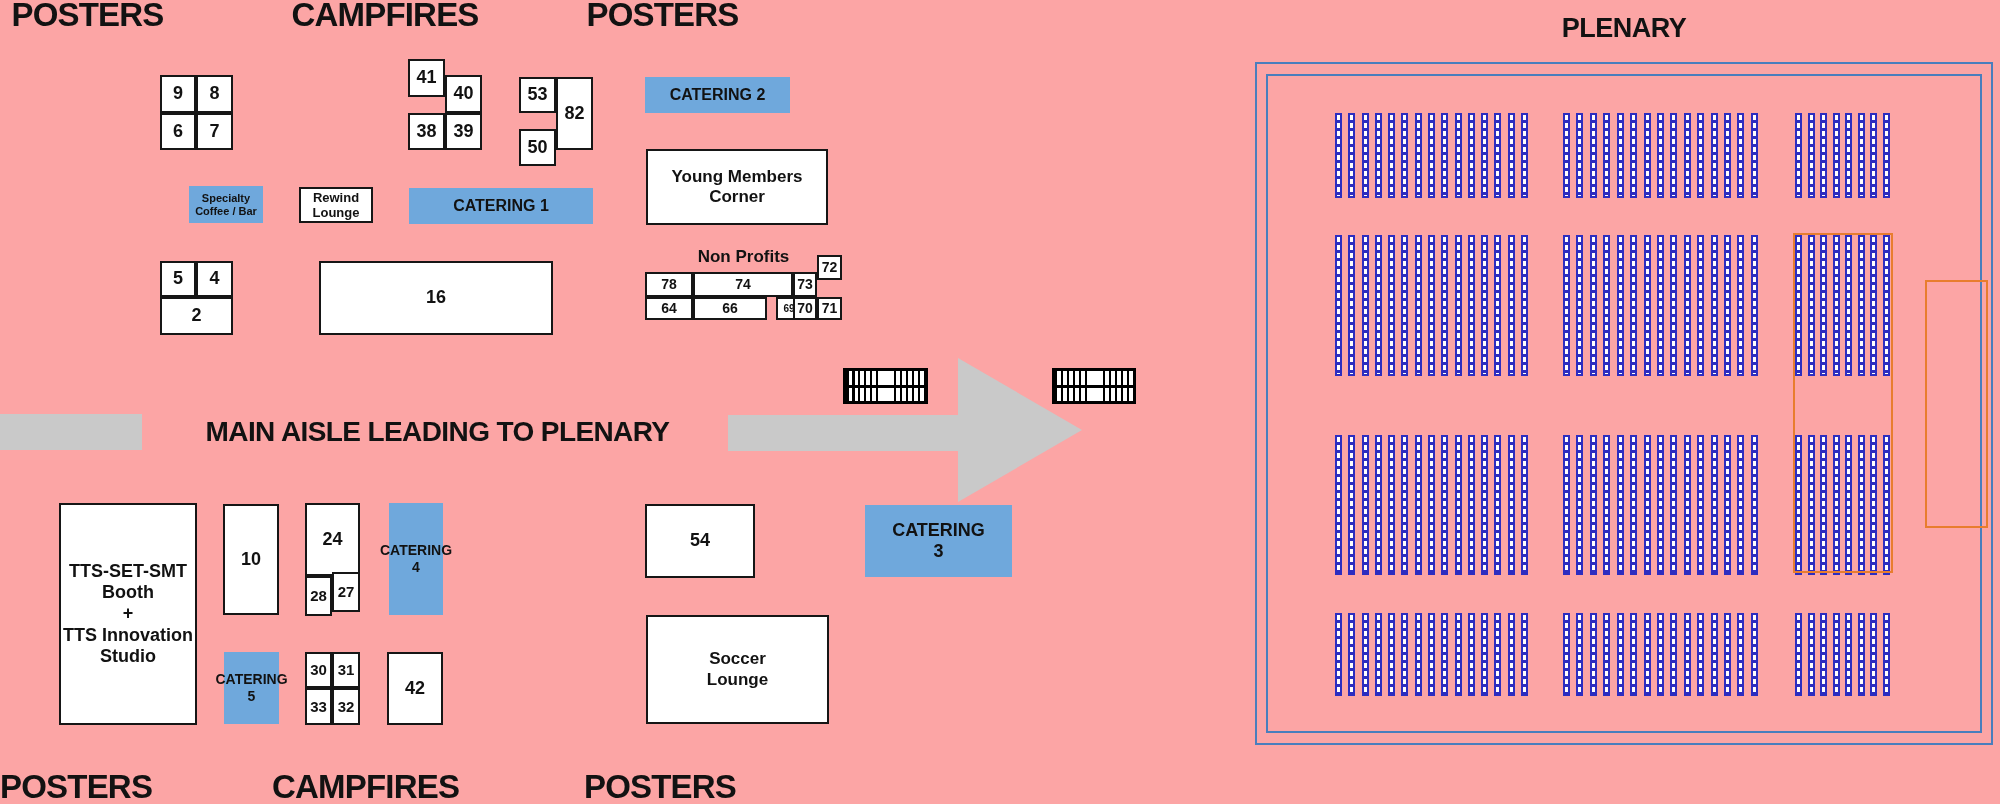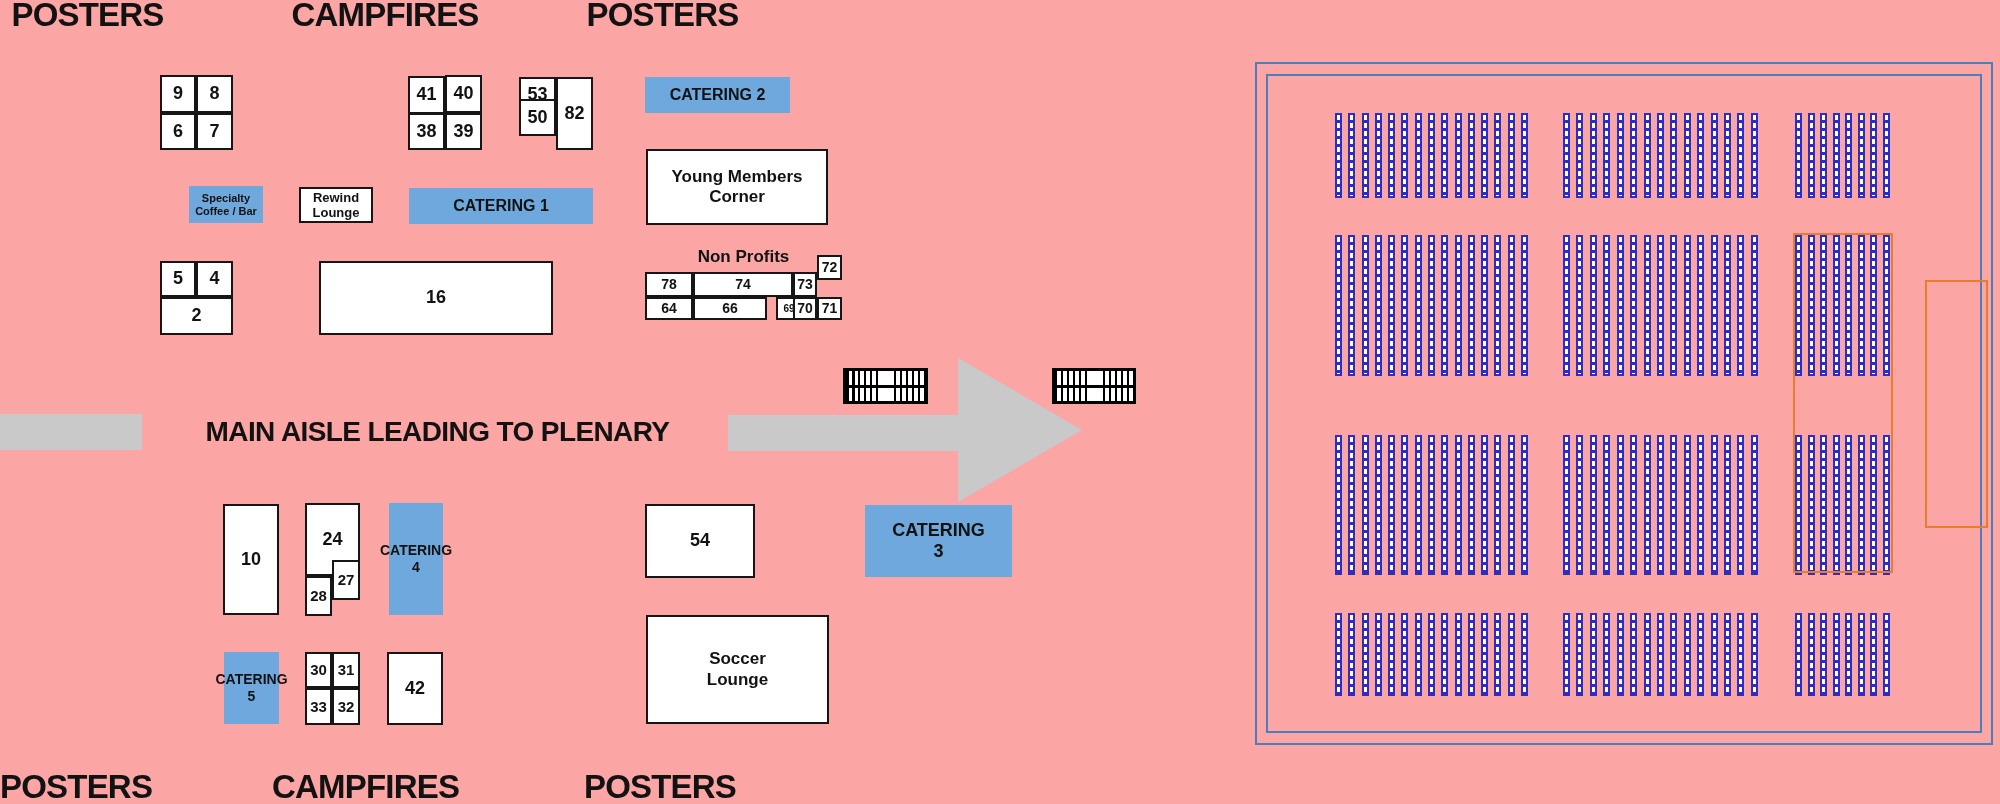--- a/index.html
+++ b/index.html
@@ -46,33 +46,34 @@
   <div class="hd" style="left:570px;top:-4px;width:185px;">POSTERS</div>
   <div class="hd" style="left:0px;top:768px;width:150px;">POSTERS</div>
   <div class="hd" style="left:272px;top:768px;width:182px;">CAMPFIRES</div>
   <div class="hd" style="left:570px;top:768px;width:180px;">POSTERS</div>
 
   <div class="aisle-bar"></div>
   <div class="aisle-label">MAIN AISLE LEADING TO PLENARY</div>
   <div class="arrow-shaft"></div>
   <div class="arrow-head"></div>
 
+  <div class="plenary-title">PLENARY</div>
   <div class="plenary-outer"></div>
   <div class="plenary-inner"></div>
 
 <div class="bx booth" style="left: 160px; top: 75px; width: 36px; height: 38px; font-size: 18px;">9</div>
     <div class="bx booth" style="left: 196px; top: 75px; width: 37px; height: 38px; font-size: 18px;">8</div>
     <div class="bx booth" style="left: 160px; top: 113px; width: 36px; height: 37px; font-size: 18px;">6</div>
     <div class="bx booth" style="left: 196px; top: 113px; width: 37px; height: 37px; font-size: 18px;">7</div>
-    <div class="bx booth" style="left: 408px; top: 76px; width: 37px; height: 38px; font-size: 18px;">41</div>
+    <div class="bx booth" style="left: 408px; top: 59px; width: 37px; height: 38px; font-size: 18px;">41</div>
     <div class="bx booth" style="left: 445px; top: 75px; width: 37px; height: 38px; font-size: 18px;">40</div>
     <div class="bx booth" style="left: 408px; top: 113px; width: 37px; height: 37px; font-size: 18px;">38</div>
     <div class="bx booth" style="left: 445px; top: 113px; width: 37px; height: 37px; font-size: 18px;">39</div>
     <div class="bx booth" style="left: 519px; top: 77px; width: 37px; height: 36px; font-size: 18px;">53</div>
-    <div class="bx booth" style="left: 519px; top: 99px; width: 37px; height: 37px; font-size: 18px;">50</div>
+    <div class="bx booth" style="left: 519px; top: 129px; width: 37px; height: 37px; font-size: 18px;">50</div>
     <div class="bx booth" style="left: 556px; top: 77px; width: 37px; height: 73px; font-size: 18px;">82</div>
     <div class="bx blue" style="left: 645px; top: 77px; width: 145px; height: 36px; font-size: 16px;">CATERING 2</div>
     <div class="bx blue" style="left: 189px; top: 186px; width: 74px; height: 37px; font-size: 11px;">Specialty
 Coffee / Bar</div>
     <div class="bx booth" style="left: 299px; top: 187px; width: 74px; height: 36px; font-size: 13px;">Rewind
 Lounge</div>
     <div class="bx blue" style="left: 409px; top: 188px; width: 184px; height: 36px; font-size: 16px;">CATERING 1</div>
     <div class="bx booth" style="left: 646px; top: 149px; width: 182px; height: 76px; font-size: 17px;">Young Members
 Corner</div>
     <div class="bx booth" style="left: 160px; top: 261px; width: 36px; height: 36px; font-size: 18px;">5</div>
@@ -82,24 +83,29 @@
     <div class="bx label" style="left: 645px; top: 245px; width: 197px; height: 24px; font-size: 17px;">Non Profits</div>
     <div class="bx booth" style="left: 645px; top: 272px; width: 48px; height: 25px; font-size: 14px;">78</div>
     <div class="bx booth" style="left: 693px; top: 272px; width: 100px; height: 25px; font-size: 14px;">74</div>
     <div class="bx booth" style="left: 793px; top: 272px; width: 24px; height: 25px; font-size: 14px;">73</div>
     <div class="bx booth" style="left: 817px; top: 255px; width: 25px; height: 25px; font-size: 14px;">72</div>
     <div class="bx booth" style="left: 645px; top: 297px; width: 48px; height: 23px; font-size: 14px;">64</div>
     <div class="bx booth" style="left: 693px; top: 297px; width: 74px; height: 23px; font-size: 14px;">66</div>
     <div class="bx booth" style="left: 776px; top: 297px; width: 26px; height: 23px; font-size: 10px;">69</div>
     <div class="bx booth" style="left: 793px; top: 297px; width: 24px; height: 23px; font-size: 14px;">70</div>
     <div class="bx booth" style="left: 817px; top: 297px; width: 25px; height: 23px; font-size: 14px;">71</div>
+    <div class="bx booth" style="left: 59px; top: 503px; width: 138px; height: 222px; font-size: 18px;">TTS-SET-SMT
+Booth
++
+TTS Innovation
+Studio</div>
     <div class="bx booth" style="left: 223px; top: 504px; width: 56px; height: 111px; font-size: 18px;">10</div>
     <div class="bx booth" style="left: 305px; top: 503px; width: 55px; height: 73px; font-size: 18px;">24</div>
     <div class="bx booth" style="left: 305px; top: 576px; width: 27px; height: 40px; font-size: 15px;">28</div>
-    <div class="bx booth" style="left: 332px; top: 560px; width: 28px; height: 40px; font-size: 15px; text-align: right;">27</div>
+    <div class="bx booth" style="left: 332px; top: 572px; width: 28px; height: 40px; font-size: 15px; text-align: right;">27</div>
     <div class="bx blue" style="left: 389px; top: 503px; width: 54px; height: 112px; font-size: 14px;">CATERING
 4</div>
     <div class="bx booth" style="left: 645px; top: 504px; width: 110px; height: 74px; font-size: 18px;">54</div>
     <div class="bx blue" style="left: 865px; top: 505px; width: 147px; height: 72px; font-size: 18px;">CATERING
 3</div>
     <div class="bx blue" style="left: 224px; top: 652px; width: 55px; height: 72px; font-size: 14px;">CATERING
 5</div>
     <div class="bx booth" style="left: 305px; top: 652px; width: 27px; height: 36px; font-size: 15px;">30</div>
     <div class="bx booth" style="left: 332px; top: 652px; width: 28px; height: 36px; font-size: 15px;">31</div>
     <div class="bx booth" style="left: 305px; top: 688px; width: 27px; height: 37px; font-size: 15px; text-align: right;">33</div>

